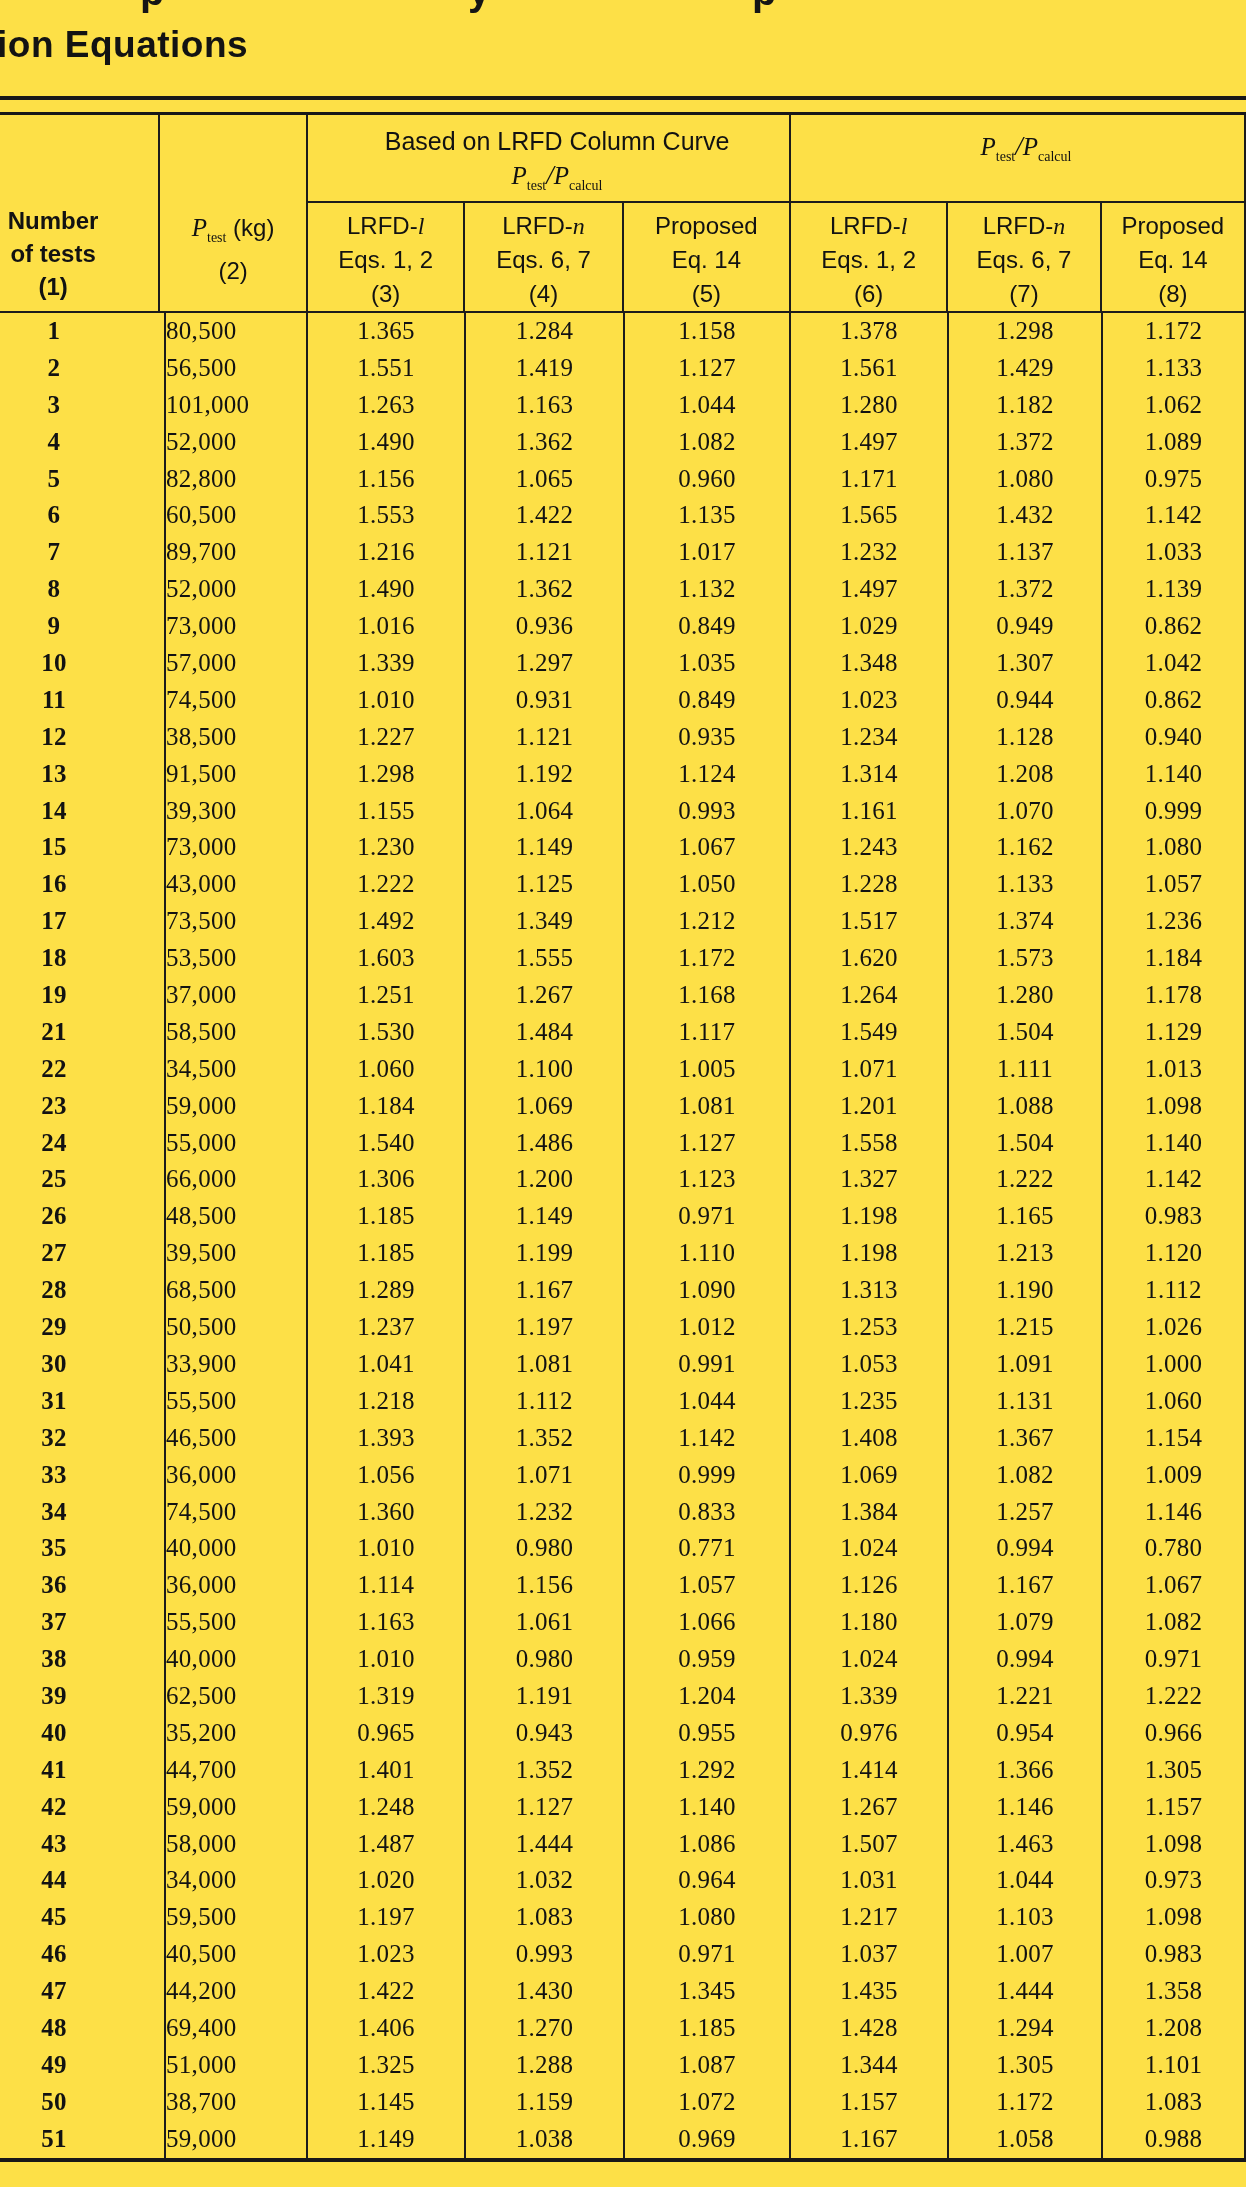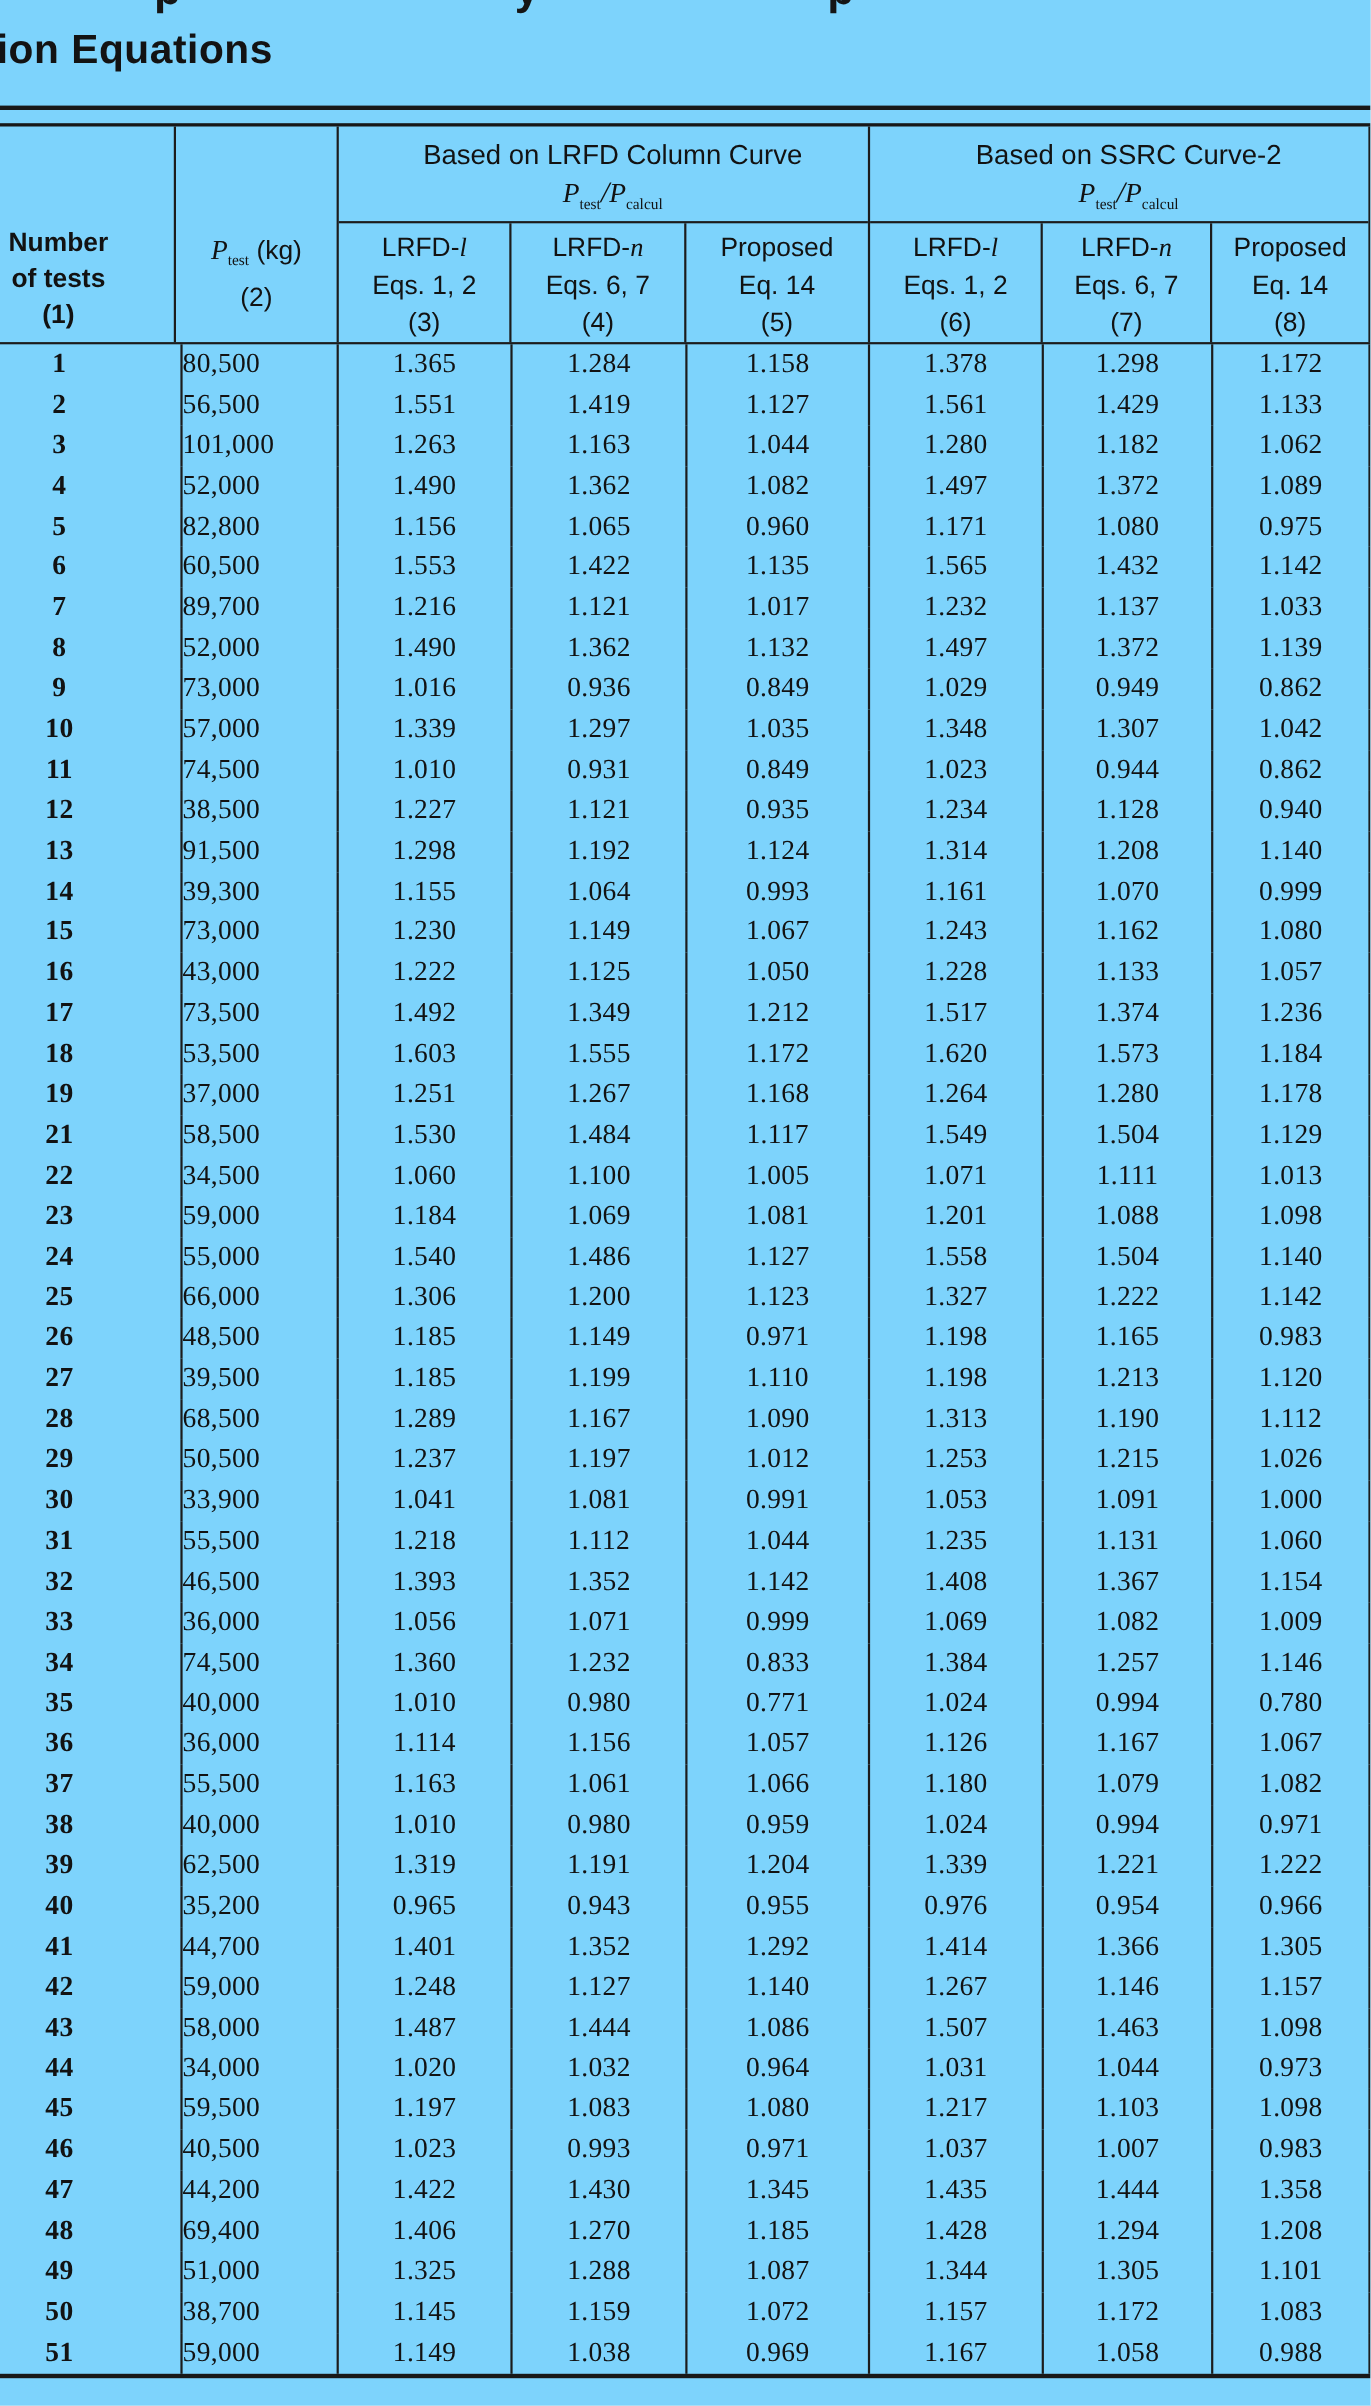--- a/index.html
+++ b/index.html
@@ -1,19 +1,19 @@
 <!DOCTYPE html>
 <html><head>
 <meta charset="utf-8">
 <style>
   html,body { margin:0; padding:0; background:#e8e8e8; }
   .page {
     position:relative;
     width:1246px; height:2187px;
-    background:#7dd3fc;
+    background:#fde047;
     color:#121212;
     font-family:"Liberation Serif", serif;
     overflow:hidden;
   }
 
   
   .frag-line {
     position:absolute; top:0; left:0; width:1246px; height:13px;
     overflow:hidden;
   }
@@ -139,21 +139,20 @@
             <div class="cell c5">
               <div>Proposed</div>
               <div>Eq. 14</div>
               <div>(5)</div>
             </div>
           </div>
       </div>
 
       <div class="hgroup g2">
         <div class="gtitle">
-          <div>Based on SSRC Curve-2</div>
           <div class="gratio"><span class="psym">P</span><sub>test</sub><span class="slash">/</span><span class="psym">P</span><sub>calcul</sub></div>
         </div>
         <div class="gsub" id="gsub2">
             <div class="cell c6">
               <div>LRFD-<span class="ital-serif">l</span></div>
               <div>Eqs. 1, 2</div>
               <div>(6)</div>
             </div>
             <div class="cell c7">
               <div>LRFD-<span class="ital-serif">n</span></div>

